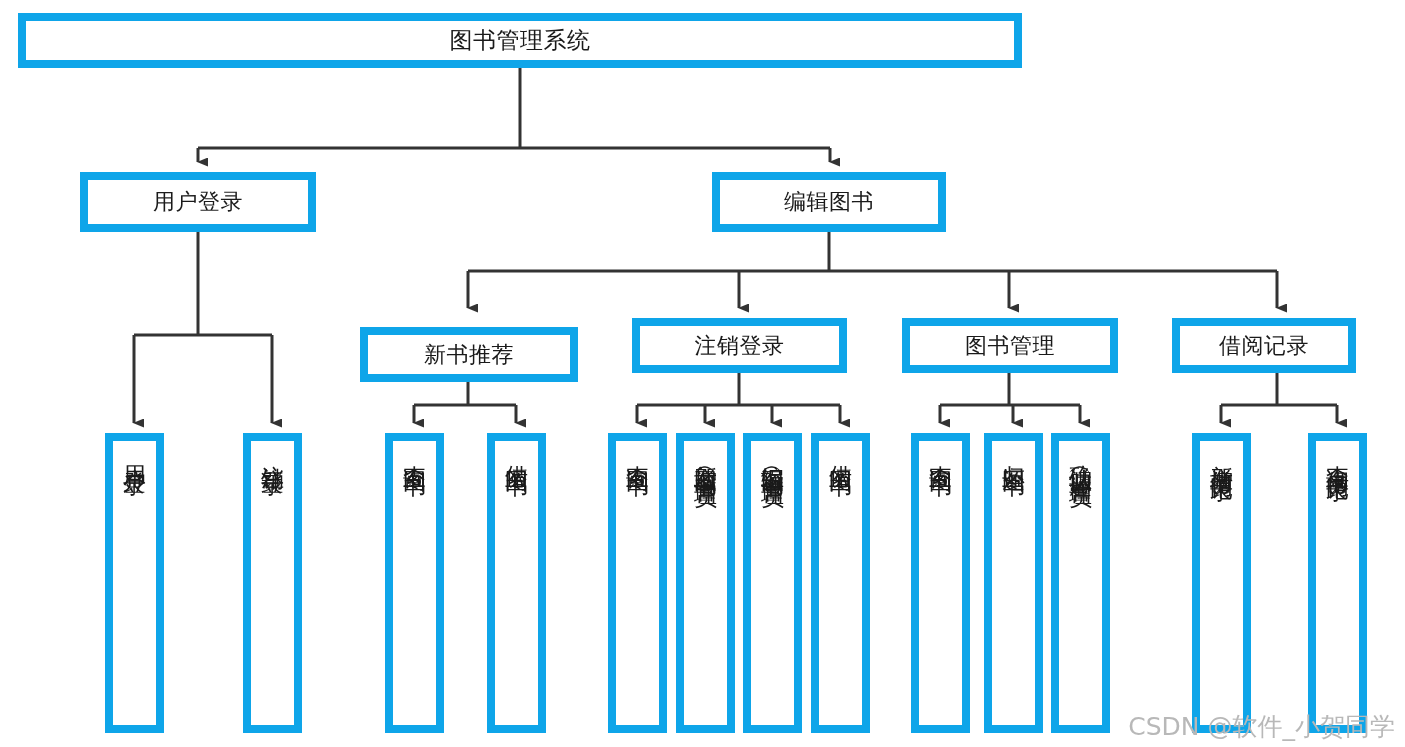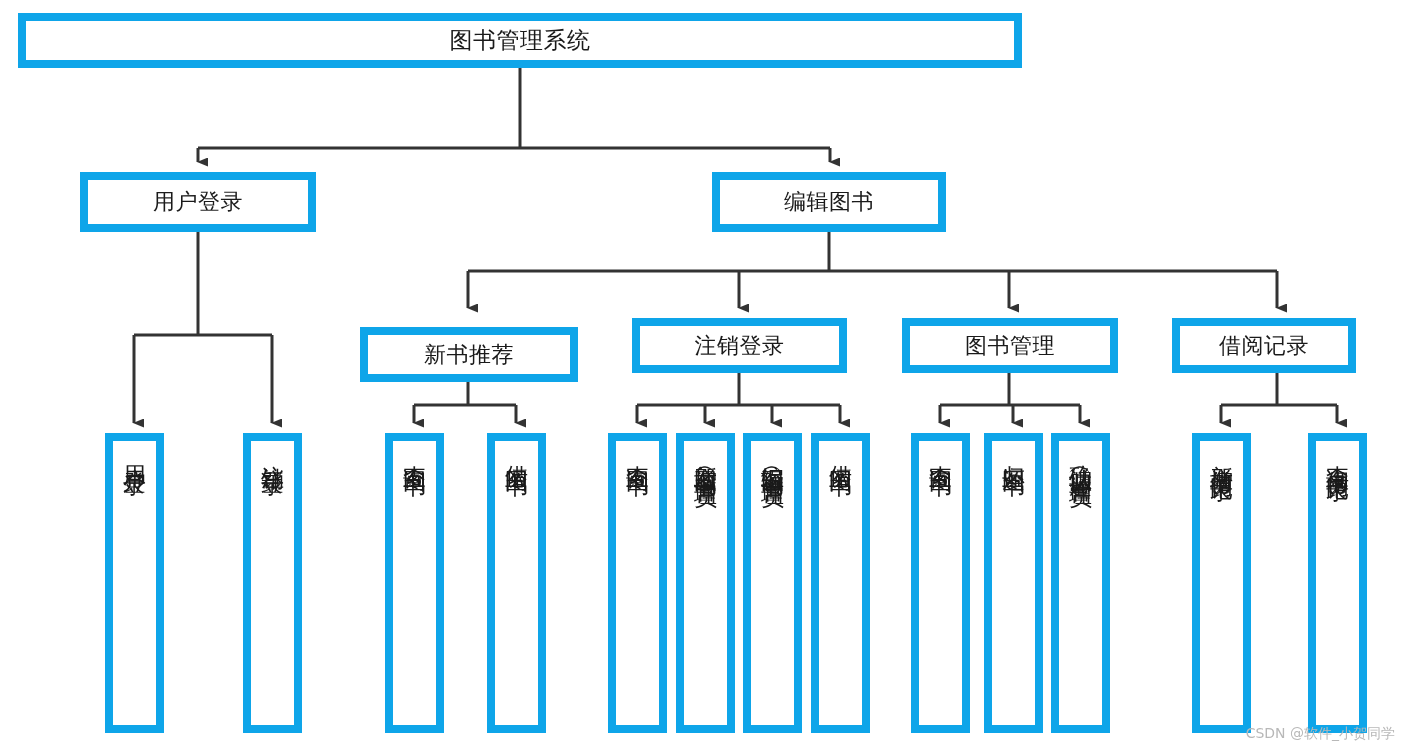--- a/index.html
+++ b/index.html
@@ -58,21 +58,21 @@
     line-height: 1.0;
   }
   .node.root .node-label { font-size: 23px; }
   .node.level2 .node-label { font-size: 22px; }
   .node.level3 .node-label { font-size: 22px; }
 
   #watermark {
     position: absolute;
     right: 10px;
     bottom: 4px;
-    font-size: 14px;
+    font-size: 25px;
     color: #b8b8b8;
     white-space: nowrap;
     pointer-events: none;
     user-select: none;
   }
 </style>
 </head>
 <body>
 
 <div id="diagram-root">

